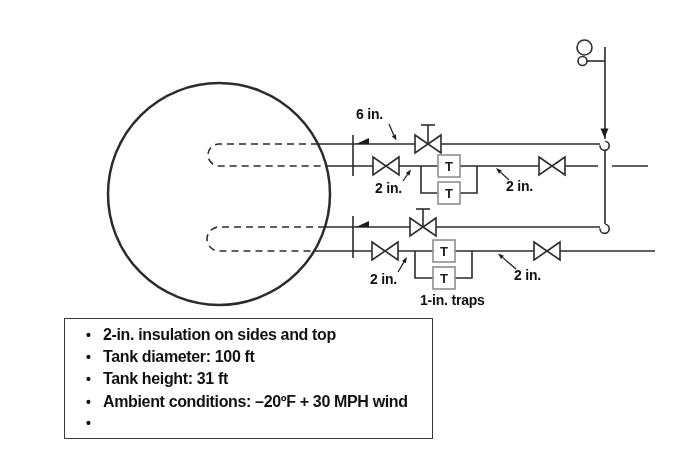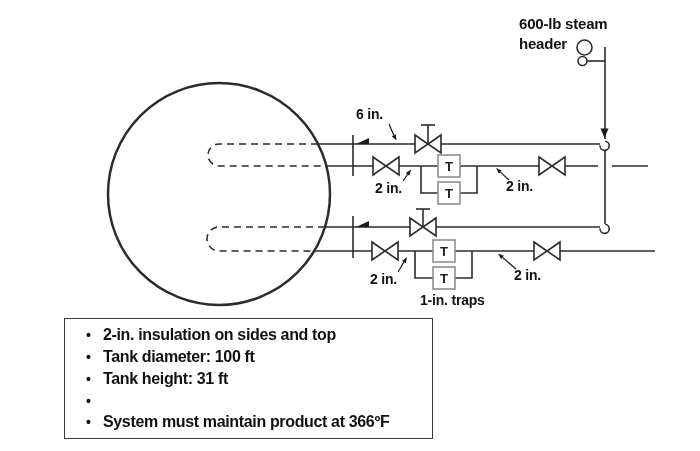--- a/index.html
+++ b/index.html
@@ -99,22 +99,20 @@
       <polygon points="411,169.5 409.4,175.65 405.8,173.1" stroke="none"></polygon>
       <line x1="509" y1="180" x2="500.4" y2="172.1"></line>
       <polygon points="496,168 501.9,170.5 498.9,173.7" stroke="none"></polygon>
       <line x1="398" y1="272" x2="403.9" y2="262.1"></line>
       <polygon points="407,257 405.8,263.2 402,261" stroke="none"></polygon>
       <line x1="516" y1="269" x2="502.5" y2="257.4"></line>
       <polygon points="498,253.5 503.9,255.7 501.1,259.1" stroke="none"></polygon>
     </g>
   </svg>
 
-  <div class="lbl hdr-lbl" style="left:519px;top:14px;">600-lb steam
-header</div>
   <div class="lbl" style="left:356px;top:106px;">6 in.</div>
   <div class="lbl" style="left:375px;top:180px;">2 in.</div>
   <div class="lbl" style="left:506px;top:178px;">2 in.</div>
   <div class="lbl" style="left:370px;top:271px;">2 in.</div>
   <div class="lbl" style="left:514px;top:267px;">2 in.</div>
   <div class="lbl" style="left:420px;top:292px;">1-in. traps</div>
 
   <div class="specs">
     <div class="spec-row">
       <span class="spec-bullet">•</span>
@@ -123,20 +121,20 @@
     <div class="spec-row">
       <span class="spec-bullet">•</span>
       <span class="spec-text">Tank diameter: 100 ft</span>
     </div>
     <div class="spec-row">
       <span class="spec-bullet">•</span>
       <span class="spec-text">Tank height: 31 ft</span>
     </div>
     <div class="spec-row">
       <span class="spec-bullet">•</span>
+      <span class="spec-text">Ambient conditions: –20ºF + 30 MPH wind</span>
     </div>
     <div class="spec-row">
       <span class="spec-bullet">•</span>
-      <span class="spec-text">System must maintain product at 366ºF</span>
     </div>
   </div>
 
 </div>
 
 </body></html>

